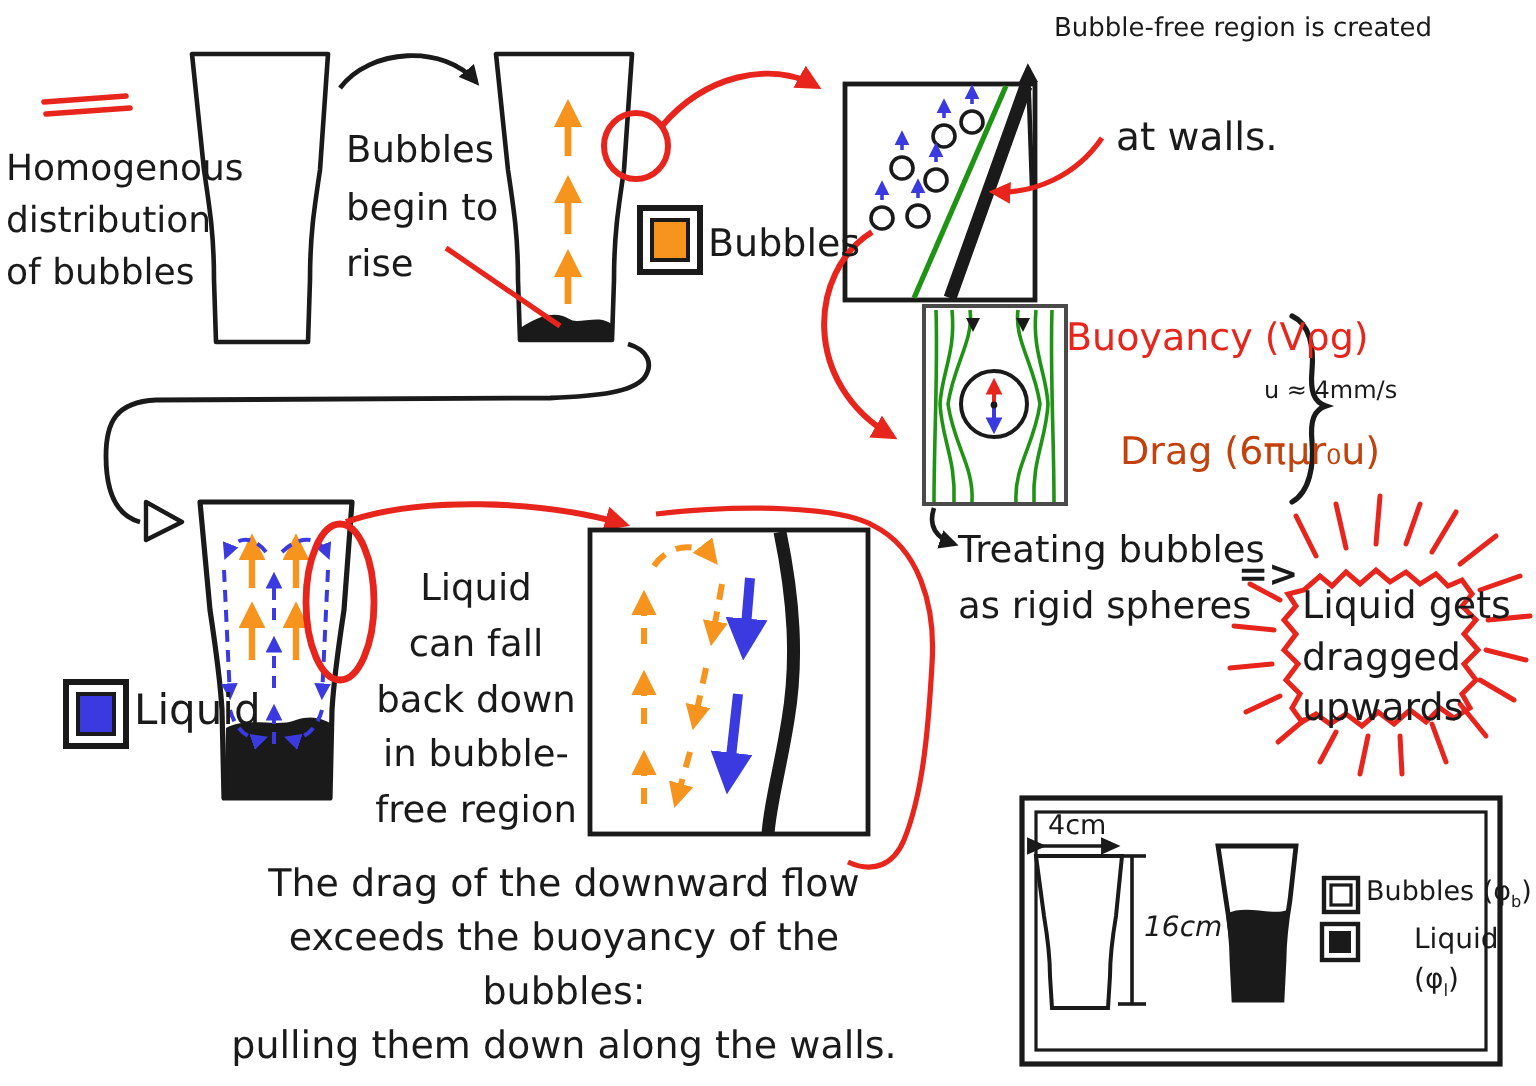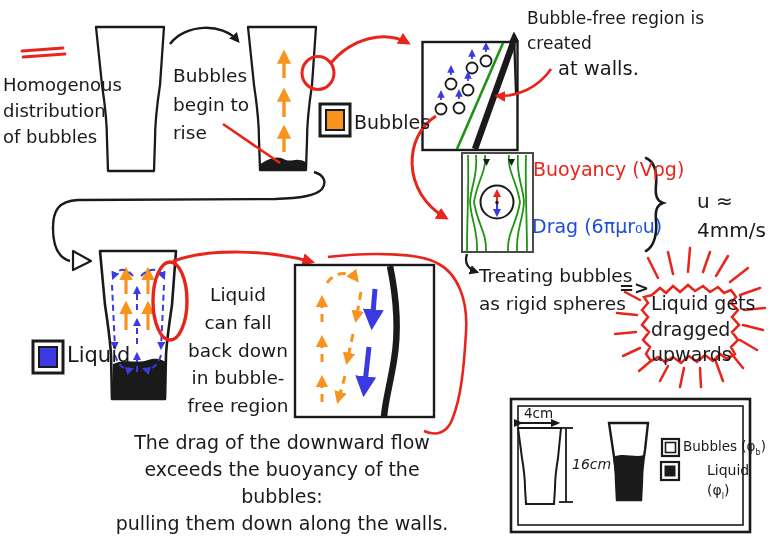--- a/index.html
+++ b/index.html
@@ -1,21 +1,21 @@
 <!DOCTYPE html>
 <html><head>
 <meta charset="utf-8">
 <style>
   html,body{margin:0;padding:0;background:#ffffff;}
   #canvas{position:relative;width:768px;height:543px;background:#ffffff;overflow:hidden;
           font-family:"DejaVu Sans",sans-serif;color:#1a1a1a;}
   #sketch{position:absolute;left:0;top:0;}
   .txt{position:absolute;white-space:pre-line;line-height:1.45;color:#1a1a1a;}
   .red{color:#e8251c;}
-  .blue{color:#1d4ed8;}
+  .blue{color:#c2410c;margin-left:28px;}
   sub{font-size:0.6em;}
 </style>
 </head>
 <body>
 
 <div id="canvas">
 
 <svg id="sketch" width="768" height="543" viewBox="0 0 768 543">
   <defs>
     <marker id="ah-k" viewBox="0 0 10 10" refX="7.5" refY="5" markerWidth="4.2" markerHeight="4.2" orient="auto">
@@ -224,26 +224,26 @@
 <div class="txt" style="left:3px;top:72px;font-size:18px;">Homogenous
 distribution
 of bubbles</div>
 
 <div class="txt" style="left:173px;top:62px;font-size:18.5px;line-height:1.55;">Bubbles
 begin to
 rise</div>
 
 <div class="txt" style="left:354px;top:109px;font-size:19px;">Bubbles</div>
 
-<div class="txt" style="left:527px;top:6px;font-size:17px;">Bubble-free region is created</div>
+<div class="txt" style="left:527px;top:6px;font-size:13px;">Bubble-free region is created</div>
 <div class="txt red" style="left:533px;top:156px;font-size:19px;">Buoyancy (Vρg)</div>
 
 <div class="txt" style="left:558px;top:55px;font-size:19.5px;">at walls.</div>
 <div class="txt blue" style="left:532px;top:213px;font-size:19px;">Drag (6πμr₀u)</div>
-<div class="txt" style="left:697px;top:187px;font-size:20px;">u ≈ 4mm/s</div>
+<div class="txt" style="left:632px;top:187px;font-size:12px;">u ≈ 4mm/s</div>
 
 <div class="txt" style="left:479px;top:262px;font-size:18.5px;line-height:1.5;">Treating bubbles
 as rigid spheres</div>
 <div class="txt" style="left:619px;top:275px;font-size:18px;font-weight:bold;">=&gt;</div>
 
 <div class="txt" style="left:651px;top:291px;font-size:19px;line-height:1.35;">Liquid gets
 dragged
 upwards</div>
 
 <div class="txt" style="left:67px;top:340px;font-size:21px;">Liquid</div>

